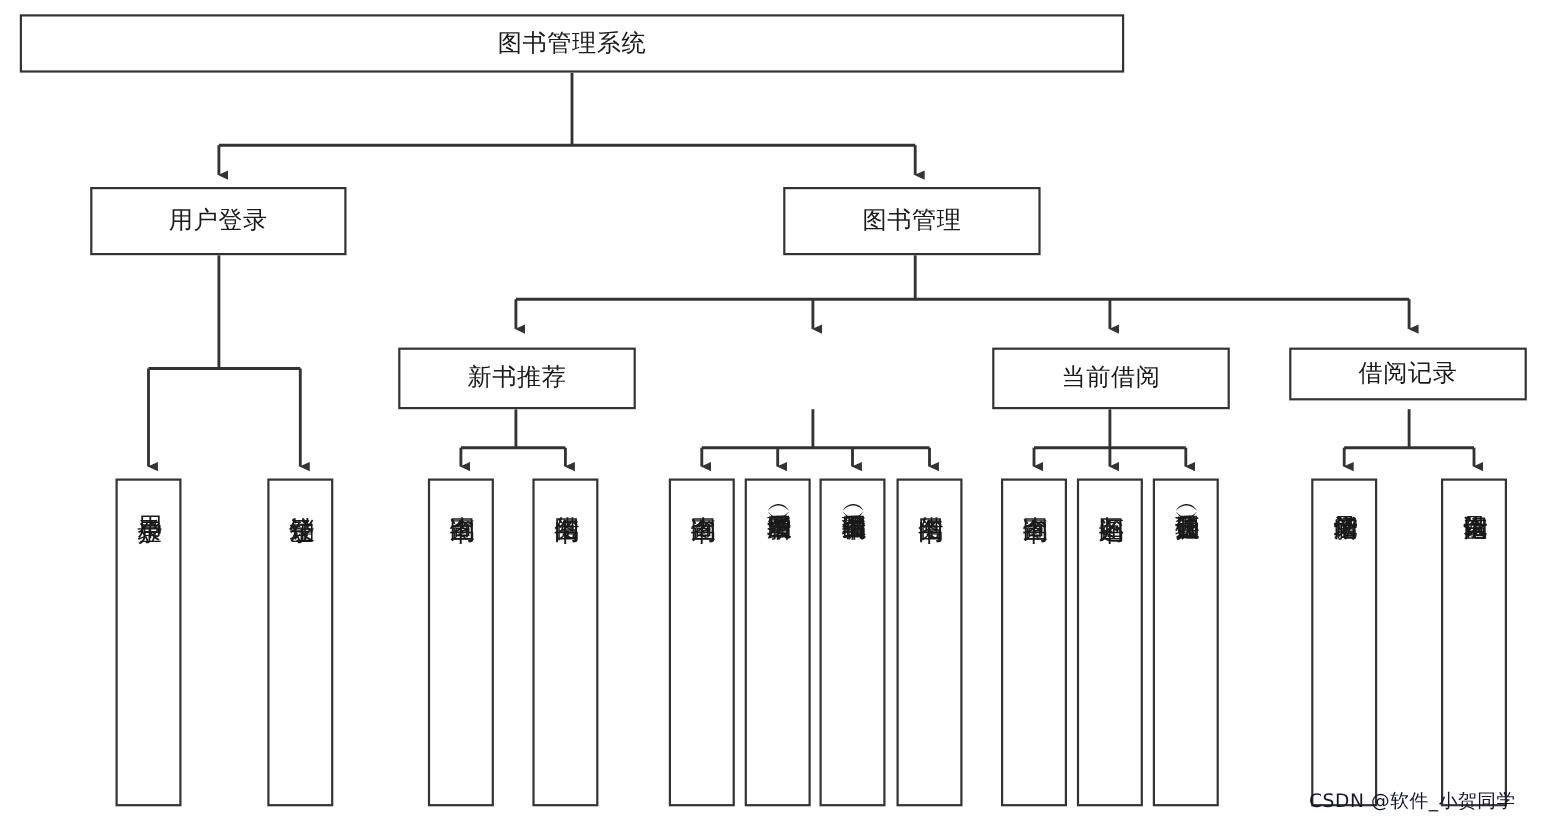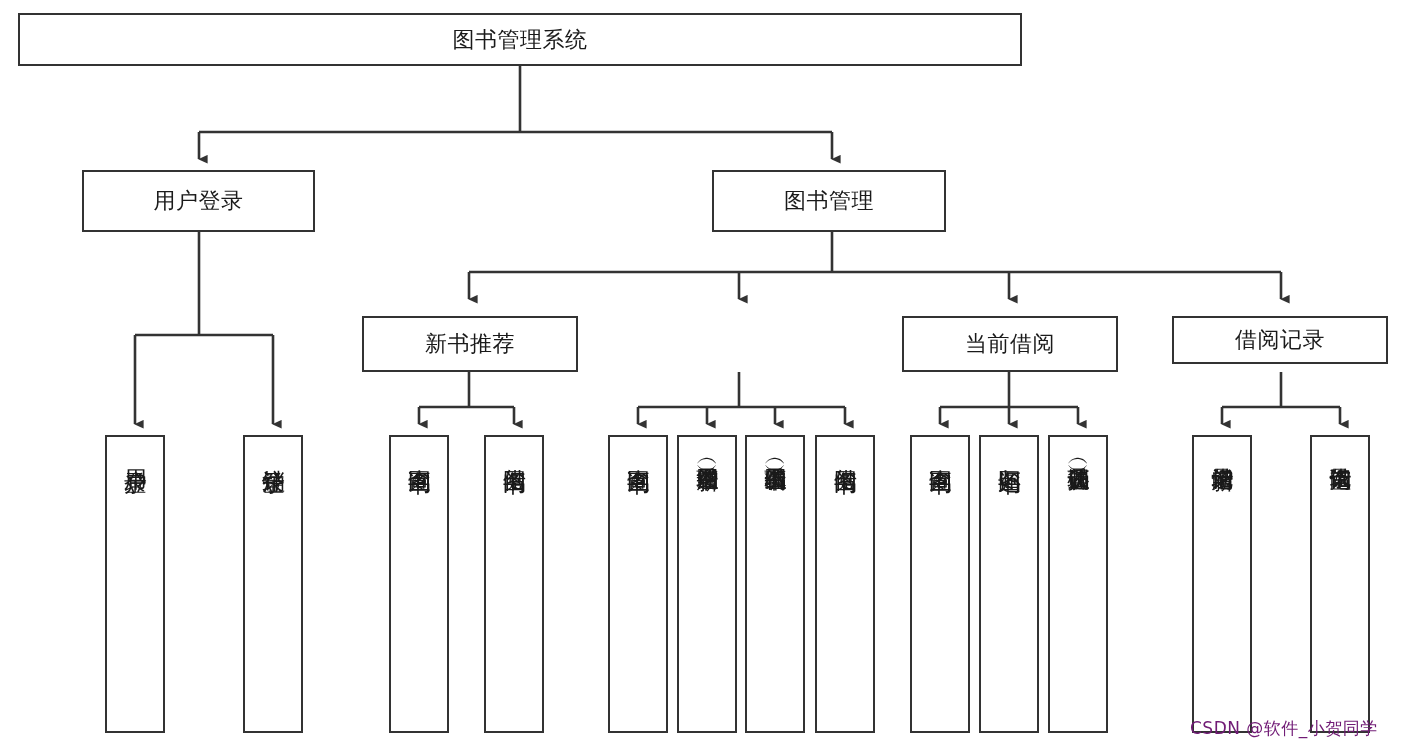--- a/index.html
+++ b/index.html
@@ -65,21 +65,21 @@
     letter-spacing: 1px;
     white-space: nowrap;
   }
   .node.leaf.tight .node-label {
     font-size: 22px;
     letter-spacing: 0px;
     line-height: 1.04;
   }
   .watermark {
     position: absolute;
-    color: #701a75;
+    color: #0f172a;
     font-size: 17px;
     white-space: nowrap;
     letter-spacing: 0.5px;
   }
 </style>
 </head>
 <body>
 
 <div id="diagram-root">
 

